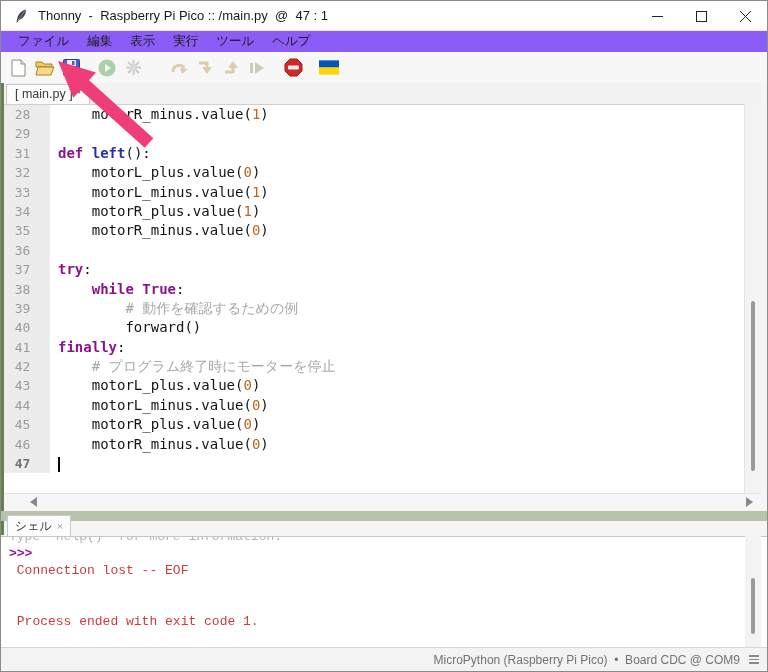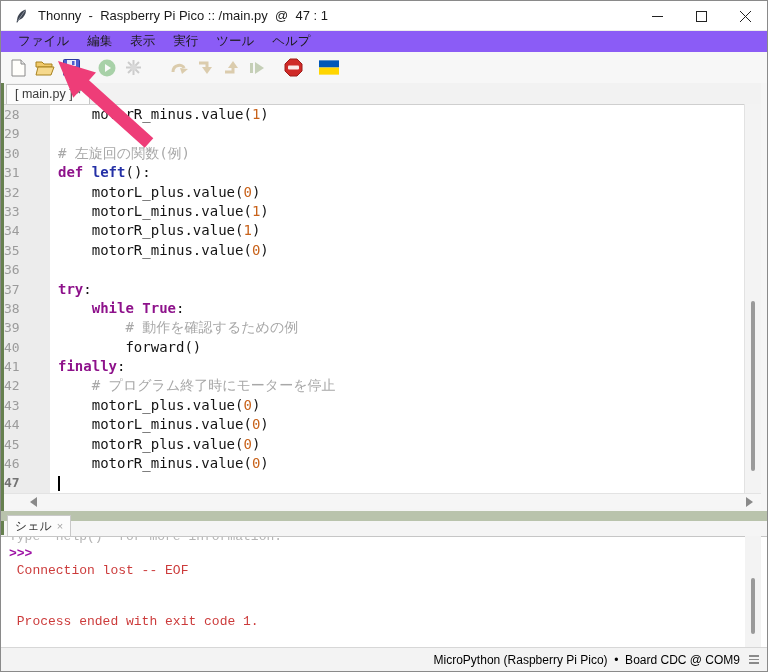--- a/index.html
+++ b/index.html
@@ -30,21 +30,21 @@
 
   
   .left-strip{position:absolute;left:0;top:82px;width:3px;height:452px;background:#66804f;}
   .tabrow{position:absolute;top:82px;left:3px;right:6px;height:21px;background:#f2f2f2;padding-left:32px;}
   .edit-tab{position:absolute;left:2px;top:1px;height:20px;background:#fcfcfc;
             border:1px solid #c4c4c4;border-bottom:none;padding:2px 8px 0 8px;
             font-size:12.5px;color:#3a3a3a;white-space:pre;}
   .editor{position:absolute;top:103px;left:3px;height:389px;right:6px;background:#ffffff;
           border-top:1px solid #cfcfcf;overflow:hidden;}
   .line{display:flex;height:19.4px;}
-  .lnum{width:46px;flex:none;background:#ececec;color:#9b9b9b;text-align:left;padding-right:9px;
+  .lnum{width:46px;flex:none;background:#ececec;color:#9b9b9b;text-align:center;padding-right:9px;
         font:13px/19.4px "DejaVu Sans Mono",monospace;}
   .lnum.current{color:#737373;font-weight:bold;}
   .lcode{white-space:pre;font:14px/19.4px "DejaVu Sans Mono",monospace;padding-left:8px;color:#141414;}
   .tk-k{color:#8e128b;font-weight:bold;}
   .tk-f{color:#2430a6;font-weight:bold;}
   .tk-n{color:#c8621a;}
   .tk-c{color:#a8a8a8;}
   .cursor{display:inline-block;width:1.5px;height:15px;background:#000;vertical-align:middle;}
   .vscroll{position:absolute;top:103px;right:6px;width:17px;height:389px;background:#f3f3f3;border-left:1px solid #e2e2e2;}
   .vthumb{position:absolute;left:6px;width:4px;background:#9a9a9a;border-radius:2px;}
@@ -67,21 +67,21 @@
   .sl-faded{color:#b4b4b4;}
   .sl-prompt{color:#9d10a4;font-weight:bold;}
   .sl-err{color:#cc3b3b;}
   .shell-vscroll{position:absolute;top:535px;right:6px;width:16px;height:113px;background:#f3f3f3;}
   .vthumb.sh{top:42px;height:56px;left:6px;}
 
   
   .statusbar{position:absolute;left:0;right:0;bottom:0;height:24px;background:#f3f3f3;
              border-top:1px solid #d7d7d7;display:flex;align-items:center;justify-content:flex-end;
              padding-right:8px;gap:7px;}
-  .status-text{font-size:12px;color:#000000;white-space:pre;}
+  .status-text{font-size:12px;color:#737373;white-space:pre;}
   .grip{display:flex;flex-direction:column;gap:2px;margin-left:2px;}
   .grip i{display:block;width:10px;height:1.5px;background:#8a8a8a;}
 
   
   .arrow-overlay{position:absolute;top:0;left:0;width:768px;height:672px;pointer-events:none;z-index:50;}
 </style>
 </head>
 <body>
 
 <div class="window">
@@ -208,24 +208,20 @@
   <div class="editor" id="code-lines">
       <div class="line">
         <span class="lnum">28</span>
         <span class="lcode"><span class="tk-p">    motorR_minus.value(</span><span class="tk-n">1</span><span class="tk-p">)</span></span>
       </div>
       <div class="line">
         <span class="lnum">29</span>
         <span class="lcode"></span>
       </div>
       <div class="line">
-        <span class="lnum">30</span>
-        <span class="lcode"><span class="tk-c"># 左旋回の関数(例)</span></span>
-      </div>
-      <div class="line">
         <span class="lnum">31</span>
         <span class="lcode"><span class="tk-k">def</span><span class="tk-p"> </span><span class="tk-f">left</span><span class="tk-p">():</span></span>
       </div>
       <div class="line">
         <span class="lnum">32</span>
         <span class="lcode"><span class="tk-p">    motorL_plus.value(</span><span class="tk-n">0</span><span class="tk-p">)</span></span>
       </div>
       <div class="line">
         <span class="lnum">33</span>
         <span class="lcode"><span class="tk-p">    motorL_minus.value(</span><span class="tk-n">1</span><span class="tk-p">)</span></span>

